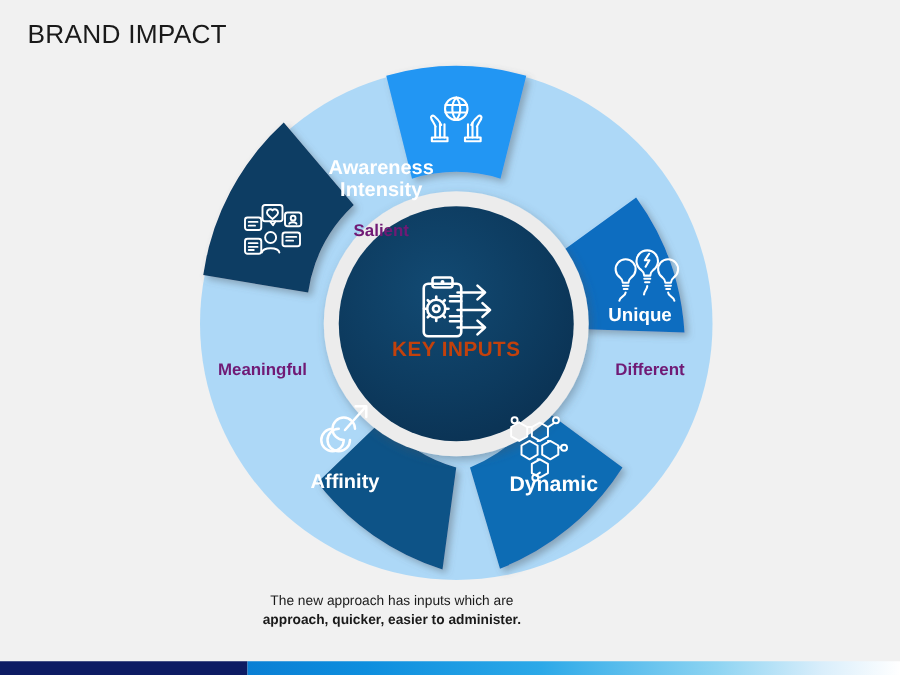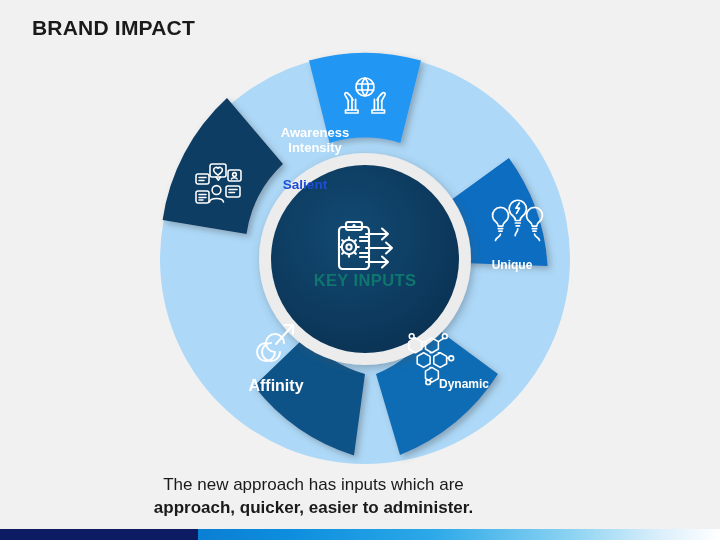--- a/index.html
+++ b/index.html
@@ -10,22 +10,22 @@
     overflow:hidden;
   }
   #slide {
     position:relative;
     width:720px; height:540px;
     background:#f1f1f1;
   }
 
   
   #title {
-    position:absolute; left:32px; top:16px;
-    font-size:21px; font-weight:bold; letter-spacing:0.2px;
+    position:absolute; left:22px; top:16px;
+    font-size:21px; font-weight:normal; letter-spacing:0.2px;
     color:#1a1a1a; white-space:nowrap;
   }
   #subtitle {
     position:absolute; left:22px; top:48px;
     font-size:15px; font-weight:normal;
     color:#262626; white-space:nowrap;
   }
 
   
   #diagram {
@@ -40,57 +40,57 @@
     position:absolute;
     color:#ffffff;
     font-weight:bold;
     text-align:center;
     line-height:1.12;
     white-space:pre-line;
     pointer-events:none;
   }
   .outer-label {
     position:absolute;
-    color:#1d4ed8;
+    color:#701a75;
     font-weight:bold;
     font-size:13.5px;
     text-align:center;
     white-space:nowrap;
     pointer-events:none;
   }
 
   
-  #lbl-awareness { left:105px;  top:82px;  width:120px; font-size:13px; }
+  #lbl-awareness { left:95px;  top:82px;  width:120px; font-size:16px; }
   #lbl-meets     { left:6px;   top:166px; width:96px;  font-size:12px; }
-  #lbl-unique    { left:317px; top:215px; width:90px;  font-size:12px; }
-  #lbl-dynamic   { left:266px; top:334px; width:96px;  font-size:12px; }
+  #lbl-unique    { left:317px; top:201px; width:90px;  font-size:15px; }
+  #lbl-dynamic   { left:245px; top:334px; width:96px;  font-size:17px; }
   #lbl-affinity  { left:78px;  top:333px; width:96px;  font-size:16px; }
 
   #out-salient    { left:95px;  top:133px; width:120px; }
   #out-meaningful { left:-10px; top:244px; width:140px; }
   #out-different  { left:300px; top:244px; width:140px; }
 
   #center-text {
     position:absolute;
     left:135px; top:227px; width:160px;
     text-align:center;
-    color:#0f766e;
+    color:#c2410c;
     font-size:16.5px;
     font-weight:bold;
     letter-spacing:0.4px;
     pointer-events:none;
   }
 
   
   #caption {
     position:absolute;
     left:0; top:474px; width:627px;
     text-align:center;
     color:#1a1a1a;
-    font-size:17px;
+    font-size:11px;
     line-height:1.35;
   }
   #caption .bold { font-weight:bold; display:block; }
 
   
   #footer {
     position:absolute; left:0; bottom:0;
     width:720px; height:11px;
     display:flex;
   }
@@ -271,20 +271,22 @@
       </g>
     </svg>
 
     <div class="seg-label" id="lbl-awareness">Awareness
 Intensity</div>
     <div class="seg-label" id="lbl-unique">Unique</div>
     <div class="seg-label" id="lbl-dynamic">Dynamic</div>
     <div class="seg-label" id="lbl-affinity">Affinity</div>
 
     <div class="outer-label" id="out-salient">Salient</div>
+    <div class="outer-label" id="out-different">Different</div>
+    <div class="outer-label" id="out-meaningful">Meaningful</div>
 
     <div id="center-text">KEY INPUTS</div>
   </div>
 
   <div id="caption">
     <span>The new approach has inputs which are</span>
     <span class="bold">approach, quicker, easier to administer.</span>
   </div>
 
   <div id="footer">

